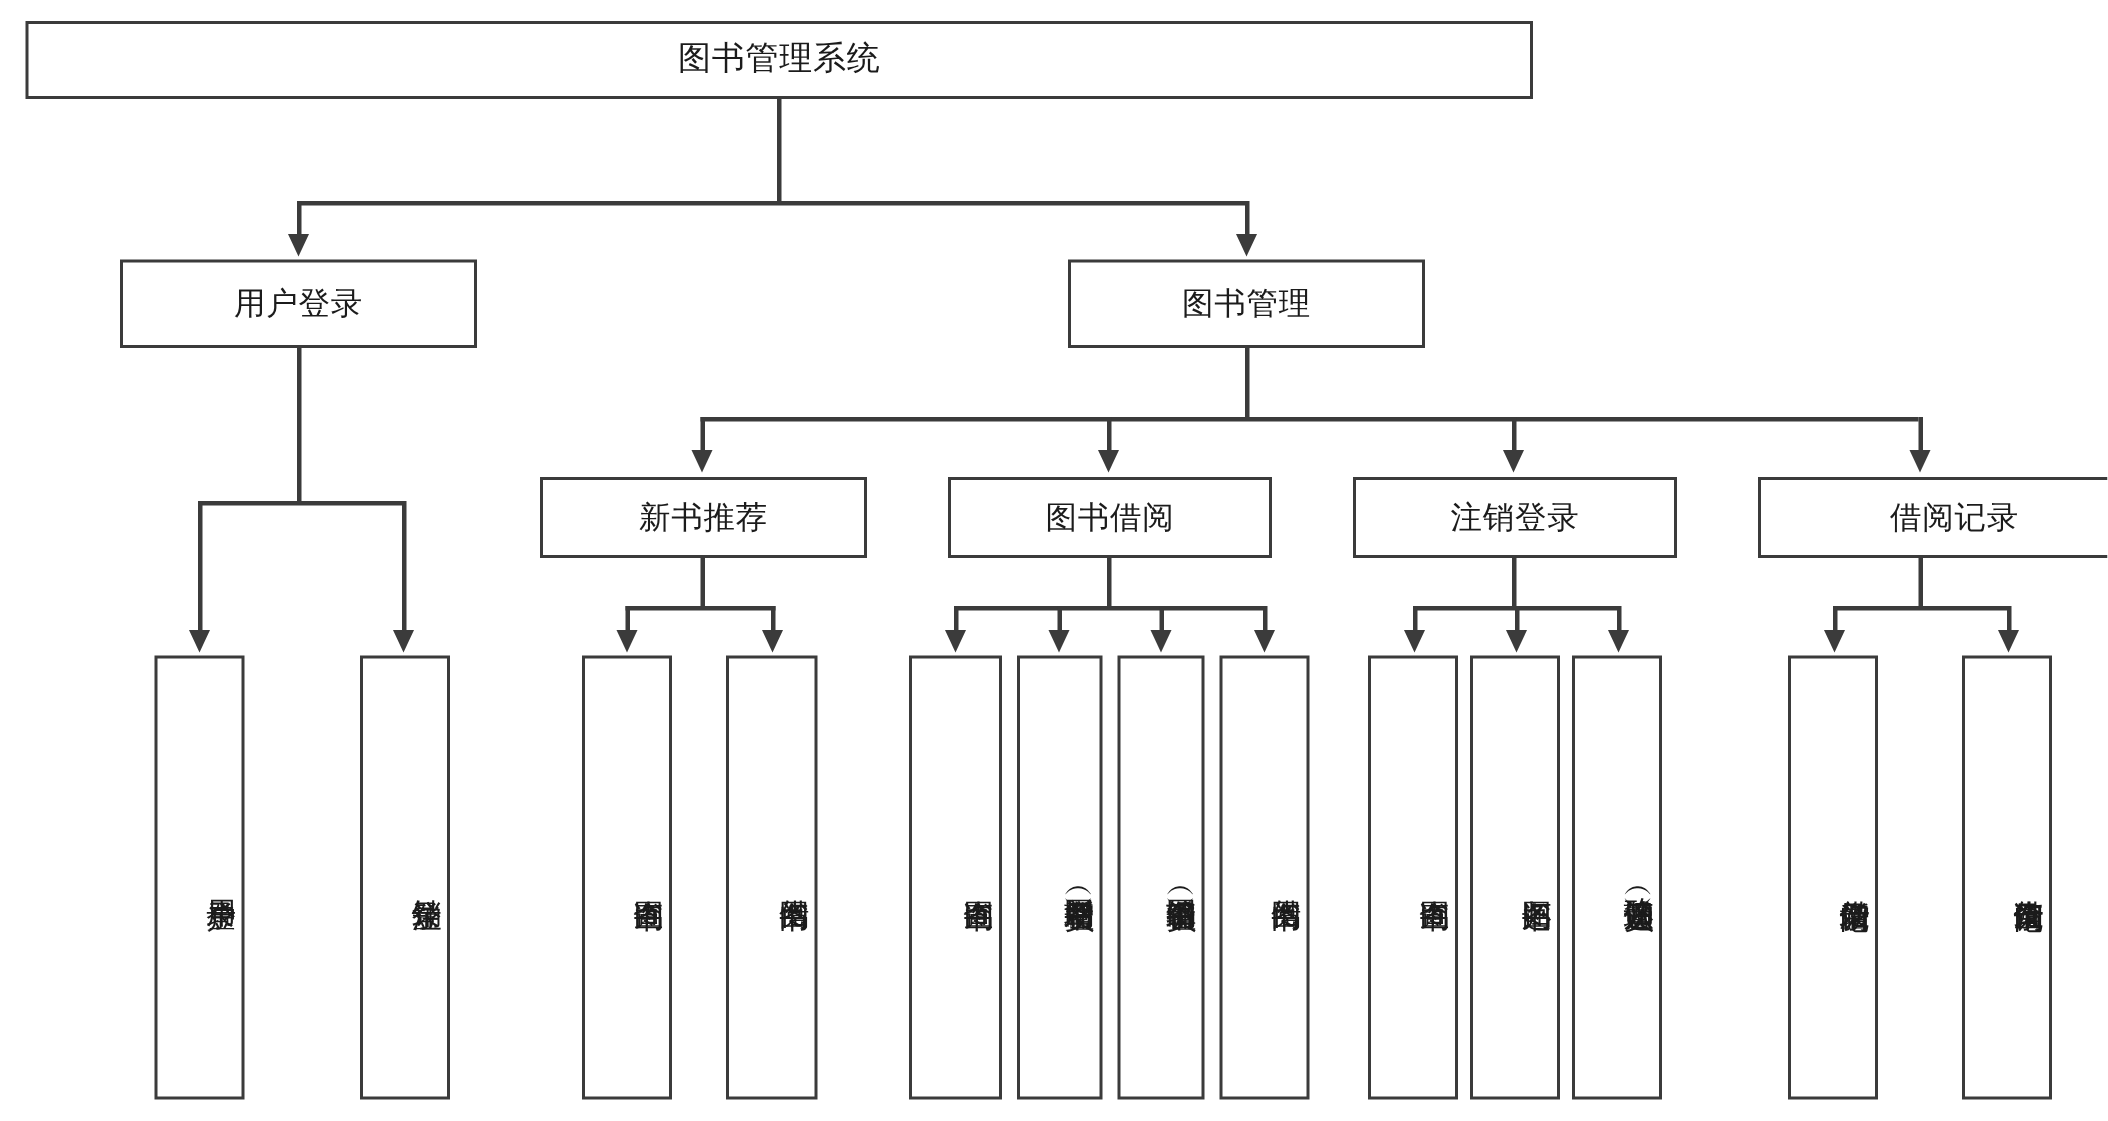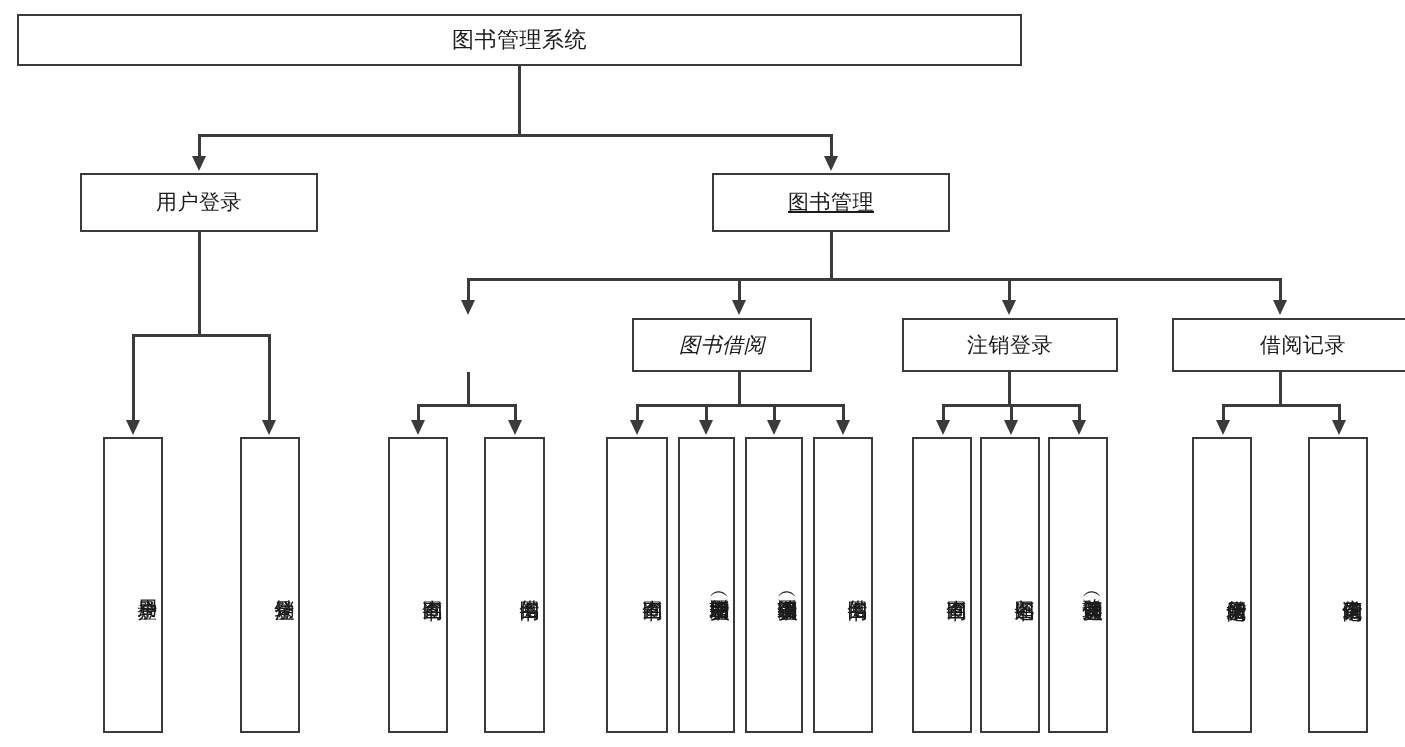--- a/index.html
+++ b/index.html
@@ -138,25 +138,28 @@
   <div class="edge v" style="left:1338px; top:404px; height:18px;"></div>
   <div class="arrow" style="left:1332px; top:420px;"></div>
 
   <div class="node root" style="left:17px; top:14px; width:1005px; height:52px;">
     <span>图书管理系统</span>
   </div>
 
   <div class="node" style="left:80px; top:173px; width:238px; height:59px;">
     <span>用户登录</span>
   </div>
-  <div class="node" style="left:712px; top:173px; width:238px; height:59px;text-decoration:underline;">
+  <div class="node" style="left:712px; top:173px; width:238px; height:59px;">
     <span>图书管理</span>
   </div>
 
-  <div class="node" style="left:632px; top:318px; width:180px; height:54px;font-style:italic;">
+  <div class="node" style="left:360px; top:318px; width:218px; height:54px;">
+    <span>新书推荐</span>
+  </div>
+  <div class="node" style="left:632px; top:318px; width:216px; height:54px;">
     <span>图书借阅</span>
   </div>
   <div class="node" style="left:902px; top:318px; width:216px; height:54px;">
     <span>注销登录</span>
   </div>
   <div class="node" style="left:1172px; top:318px; width:262px; height:54px;">
     <span>借阅记录</span>
   </div>
 
   <div class="node leaf" style="left:103px; top:437px; width:60px; height:296px;">

